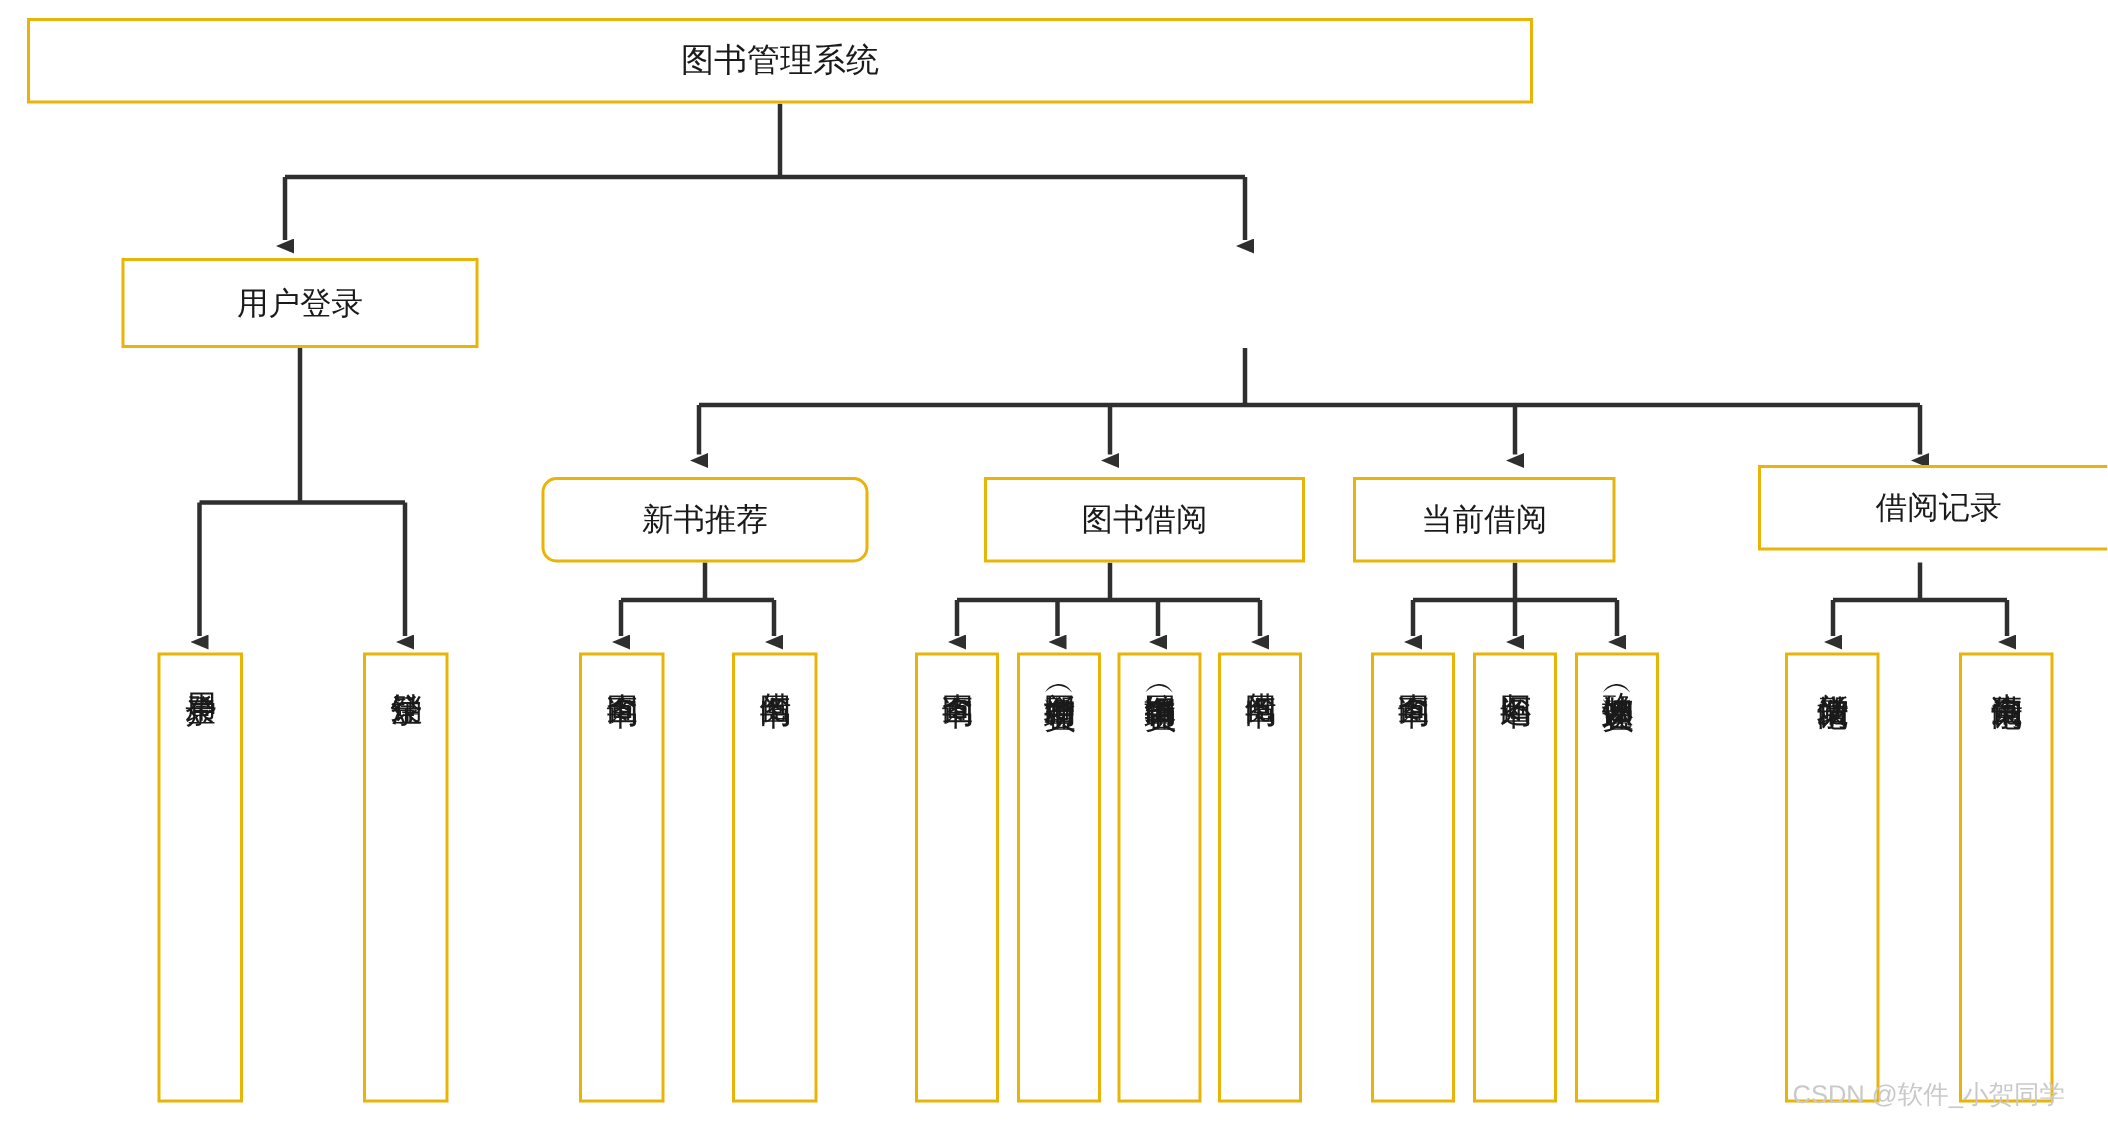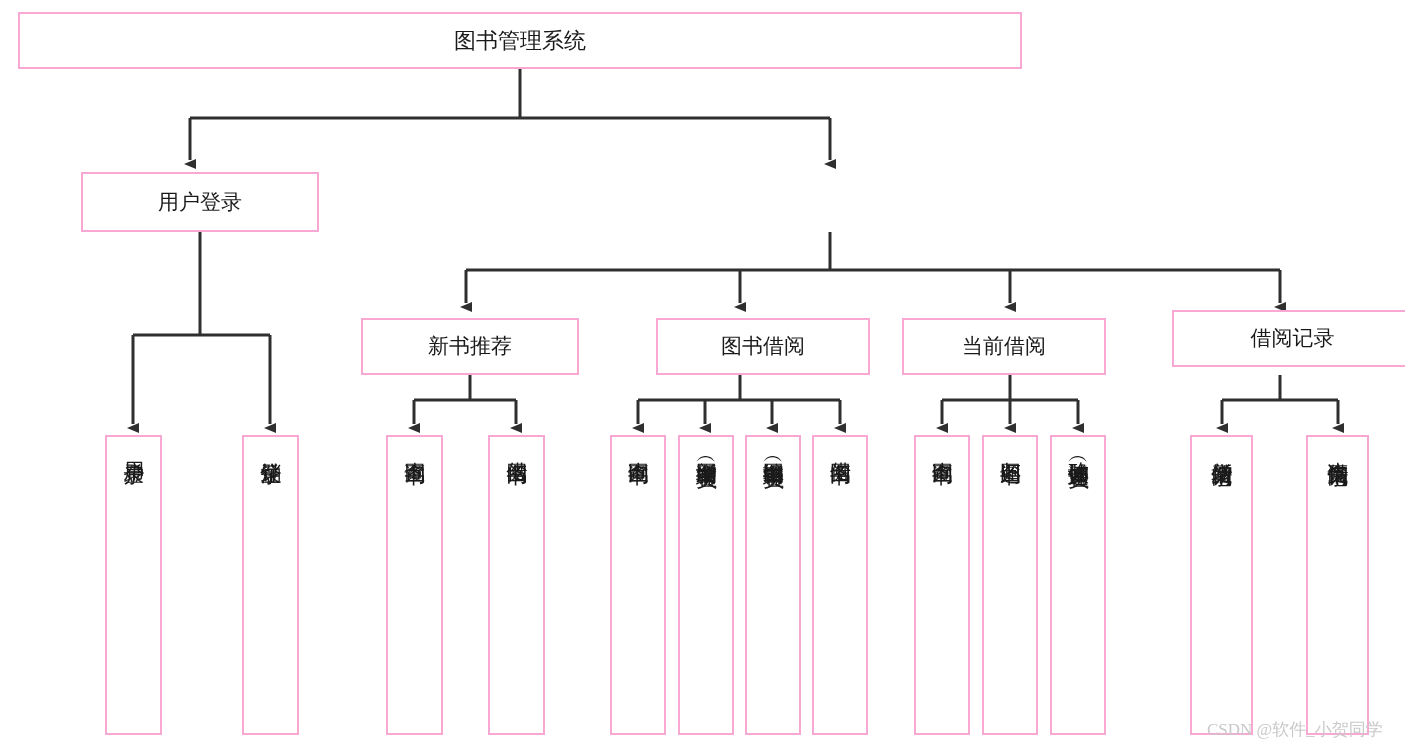--- a/index.html
+++ b/index.html
@@ -23,21 +23,21 @@
     left: 0;
     top: 0;
     width: 1405px;
     height: 747px;
     pointer-events: none;
   }
   .node {
     position: absolute;
     box-sizing: border-box;
     background: #ffffff;
-    border: 2px solid #f9a8d4;
+    border: 2px solid #eab308;
     display: flex;
     align-items: center;
     justify-content: center;
     z-index: 2;
   }
   .node-label {
     color: #1a1a1a;
     text-align: center;
     line-height: 1.15;
     white-space: nowrap;
@@ -61,22 +61,21 @@
     letter-spacing: 1px;
     white-space: nowrap;
     margin: 0 auto;
   }
   .watermark {
     position: absolute;
     color: #c9c9c9;
     font-size: 17px;
     white-space: nowrap;
     z-index: 5;
-    font-family: Liberation Serif, serif;
-    margin-left: 12px;
+    font-family: Liberation Sans, sans-serif;
   }
 </style>
 </head>
 <body>
 
 <div id="canvas">
 
   <svg id="wires" viewBox="0 0 1405 747" width="1405" height="747">
     <defs>
       <marker id="arrow" markerWidth="10" markerHeight="12" refX="1" refY="6" orient="auto" markerUnits="userSpaceOnUse">
@@ -129,29 +128,29 @@
 
   <div class="node root horiz" style="left:18px; top:12px; width:1004px; height:57px;">
     <span class="node-label">图书管理系统</span>
   </div>
 
   <div class="node horiz" style="left:81px; top:172px; width:238px; height:60px;">
     <span class="node-label">用户登录</span>
   </div>
 
 
-  <div class="node horiz" style="left:361px; top:318px; width:218px; height:57px;">
+  <div class="node horiz" style="left:361px; top:318px; width:218px; height:57px;border-radius:10px;">
     <span class="node-label">新书推荐</span>
   </div>
 
   <div class="node horiz" style="left:656px; top:318px; width:214px; height:57px;">
     <span class="node-label">图书借阅</span>
   </div>
 
-  <div class="node horiz" style="left:902px; top:318px; width:204px; height:57px;">
+  <div class="node horiz" style="left:902px; top:318px; width:175px; height:57px;">
     <span class="node-label">当前借阅</span>
   </div>
 
   <div class="node horiz" style="left:1172px; top:310px; width:241px; height:57px;">
     <span class="node-label">借阅记录</span>
   </div>
 
   <div class="node vert" style="left:105px; top:435px; width:57px; height:300px;">
     <span class="node-label">用户登录</span>
   </div>

